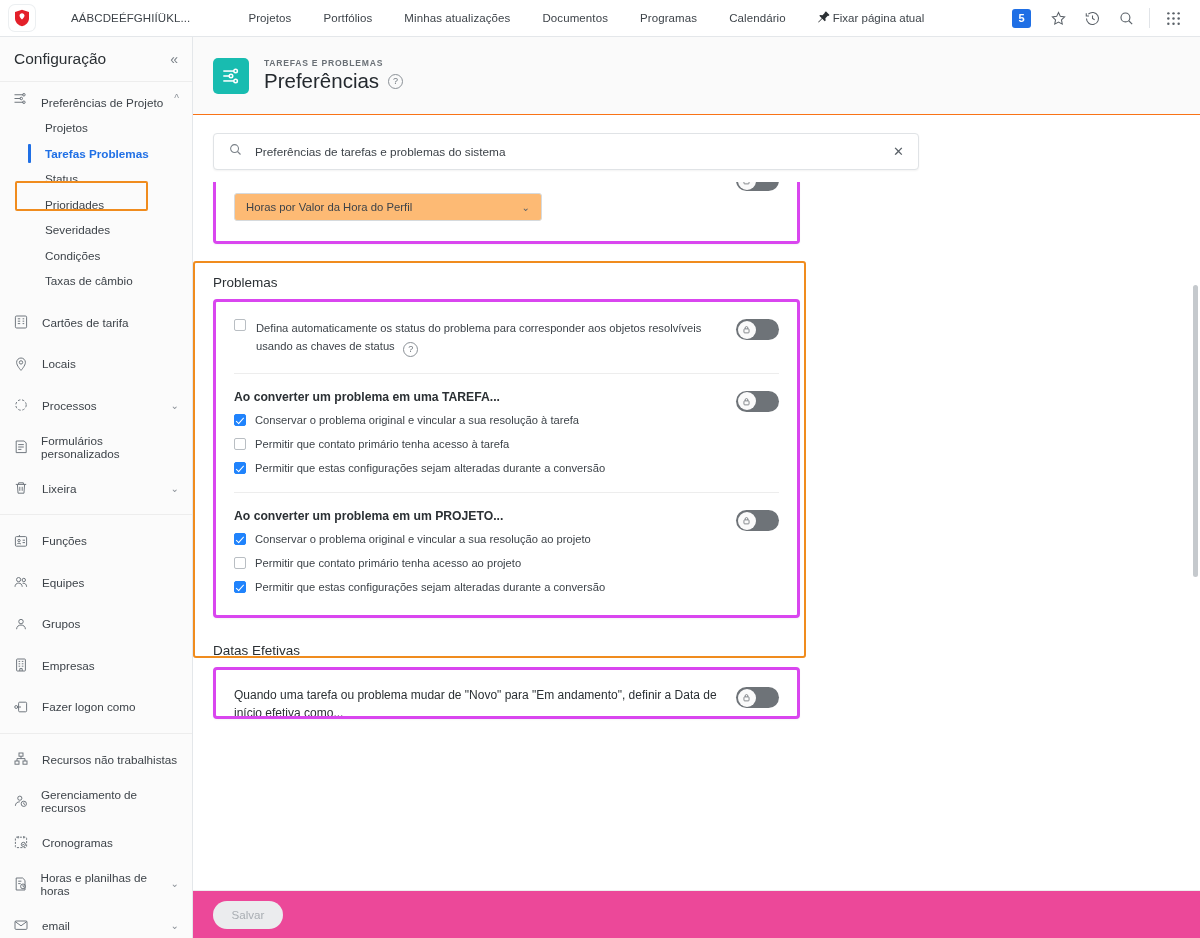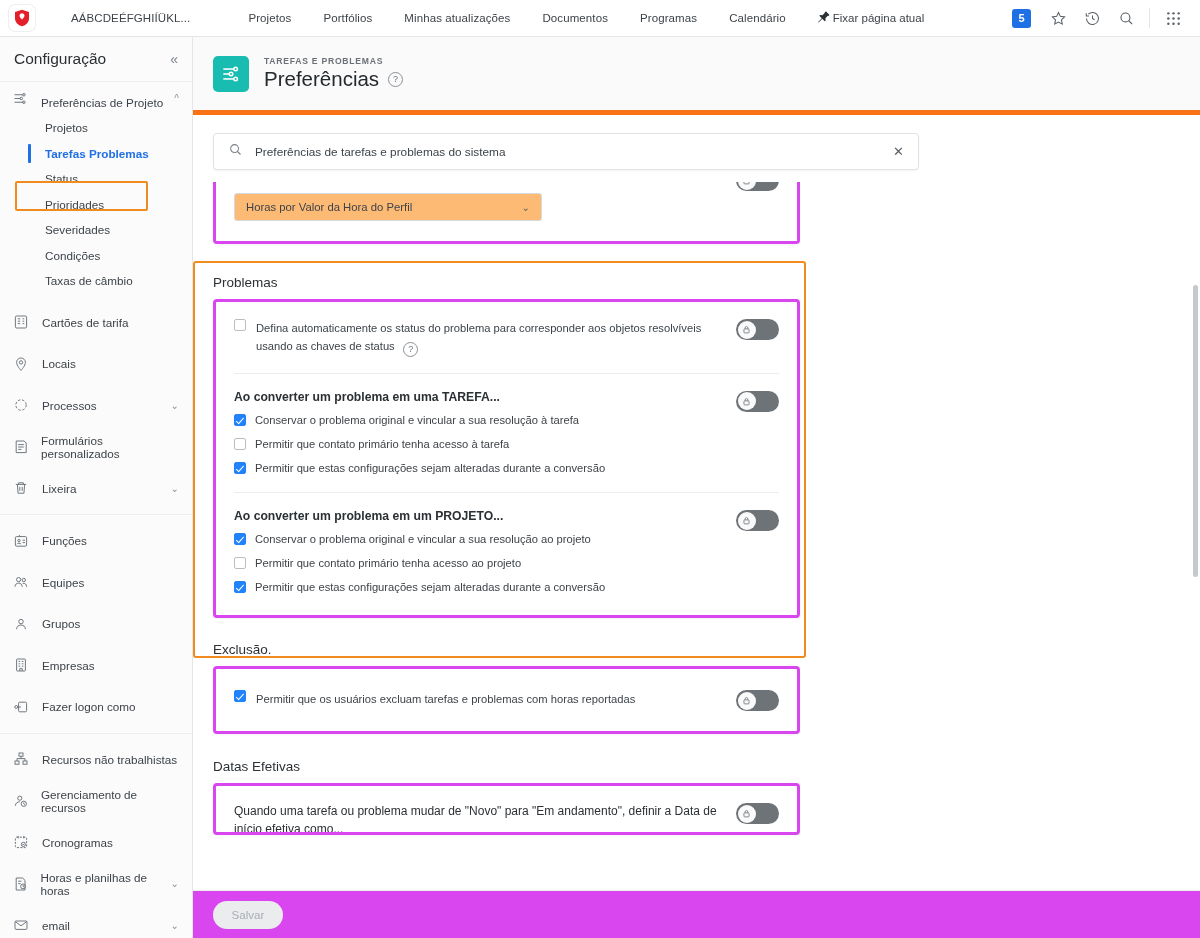--- a/index.html
+++ b/index.html
@@ -88,21 +88,21 @@
   .side-item .lbl { font-size: 11.7px; color: #3d4349; margin-left: 5px; }
   .side-item .chev { margin-left: auto; color: #8a9097; font-size: 10px; }
   .side-sep { height: 1px; background: #ededed; margin: 5px 0; }
 
   
   #main {
     position: absolute; top: 37px; left: 193px; width: 1007px; height: 901px;
     background: #ffffff; overflow: hidden;
   }
   #page-head {
-    height: 78px; background: #fafafa; border-bottom: 5px solid #f97316;
+    height: 78px; background: #fafafa; border-bottom: 1px solid #f97316;
     display: flex; align-items: center; padding-left: 20px;
   }
   #page-icon {
     width: 36px; height: 36px; border-radius: 5px; background: #18bcb0;
     display: flex; align-items: center; justify-content: center; flex: none;
   }
   #page-head-text { margin-left: 15px; }
   #page-eyebrow {
     font-size: 8.6px; letter-spacing: .75px; font-weight: 700; color: #6a7076; text-transform: uppercase;
   }
@@ -167,21 +167,21 @@
   .select-box .chev { margin-left: auto; color: #5a6168; font-size: 10px; }
 
   #problems-annot {
     position: absolute; left: 0px; top: 0px; width: 613px; height: 397px;
     border: 2.5px solid #f08c1e; border-radius: 3px; pointer-events: none;
   }
 
   
   #save-bar {
     position: absolute; left: 0; bottom: 0; width: 1007px; height: 48px;
-    background: #d946ef; border-top: 1px solid #ededed; display: flex; align-items: center;
+    background: #ec4899; border-top: 1px solid #ededed; display: flex; align-items: center;
     padding-left: 20px;
   }
   #save-btn {
     height: 28px; min-width: 70px; border-radius: 14px; background: #ebecee; color: #a9aeb3;
     font-size: 11.6px; display: flex; align-items: center; justify-content: center;
     padding: 0 18px; cursor: pointer; border: none;
   }
 
   
   #vscroll {
@@ -568,39 +568,20 @@
                     <rect x="2.6" y="5.2" width="6.8" height="5.3" rx="1"></rect>
                     <path d="M4.2 5.2V3.9a1.8 1.8 0 0 1 3.6 0v1.3"></path>
                   </svg>
               </div>
             </div>
           </div>
         </div>
       </div>
     </div>
 
-    <div style="margin-top:24px;">
-      <div class="sec-title">Exclusão.</div>
-      <div class="card">
-        <div class="row" style="padding:20px 18px;">
-          <div class="cb on"></div>
-          <div class="row-body" style="padding-left:10px; padding-top:0;">
-            <span class="row-text">Permitir que os usuários excluam tarefas e problemas com horas reportadas</span>
-          </div>
-          <div class="toggle">
-            <div class="knob">
-              <svg width="9" height="9" viewBox="0 0 12 12" fill="none" stroke="#6e7378" stroke-width="1.1">
-                  <rect x="2.6" y="5.2" width="6.8" height="5.3" rx="1"></rect>
-                  <path d="M4.2 5.2V3.9a1.8 1.8 0 0 1 3.6 0v1.3"></path>
-                </svg>
-            </div>
-          </div>
-        </div>
-      </div>
-    </div>
 
     <div style="margin-top:25px;">
       <div class="sec-title">Datas Efetivas</div>
       <div class="card" style="height:52px; overflow:hidden;">
         <div class="row" style="padding:16px 18px;">
           <div class="row-body">
             <div class="row-title" style="font-weight:400; font-size:12px; line-height:1.5;">Quando uma tarefa ou problema mudar de "Novo" para "Em andamento", definir a Data de início efetiva como...</div>
           </div>
           <div class="toggle">
             <div class="knob">

